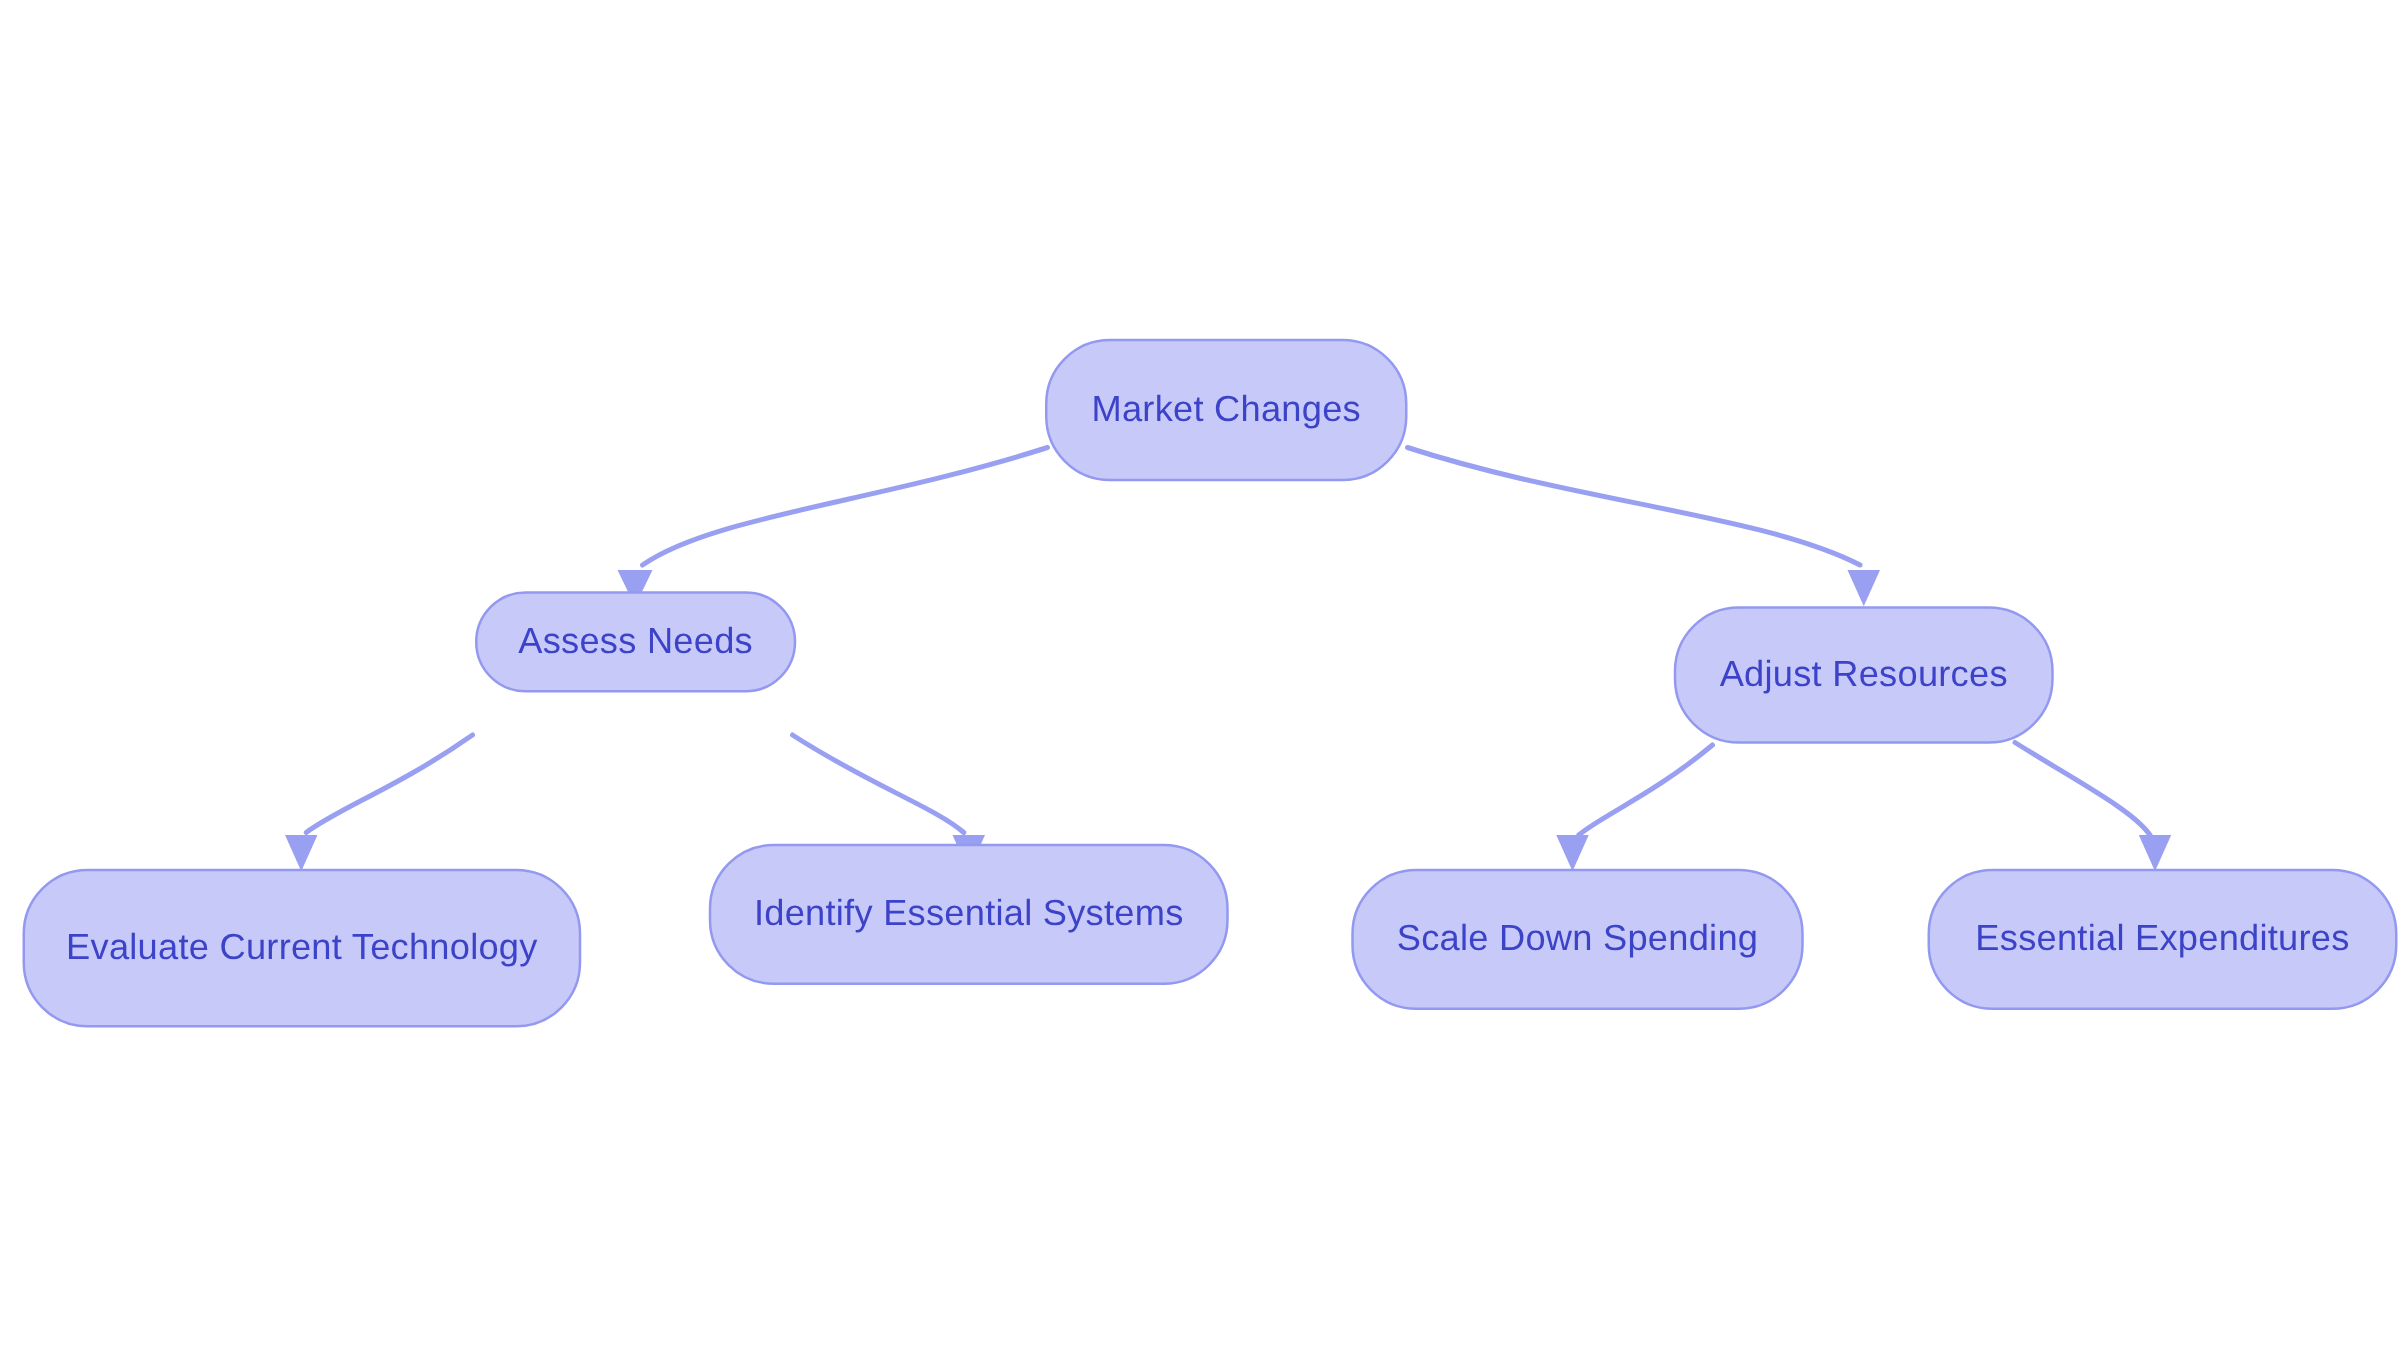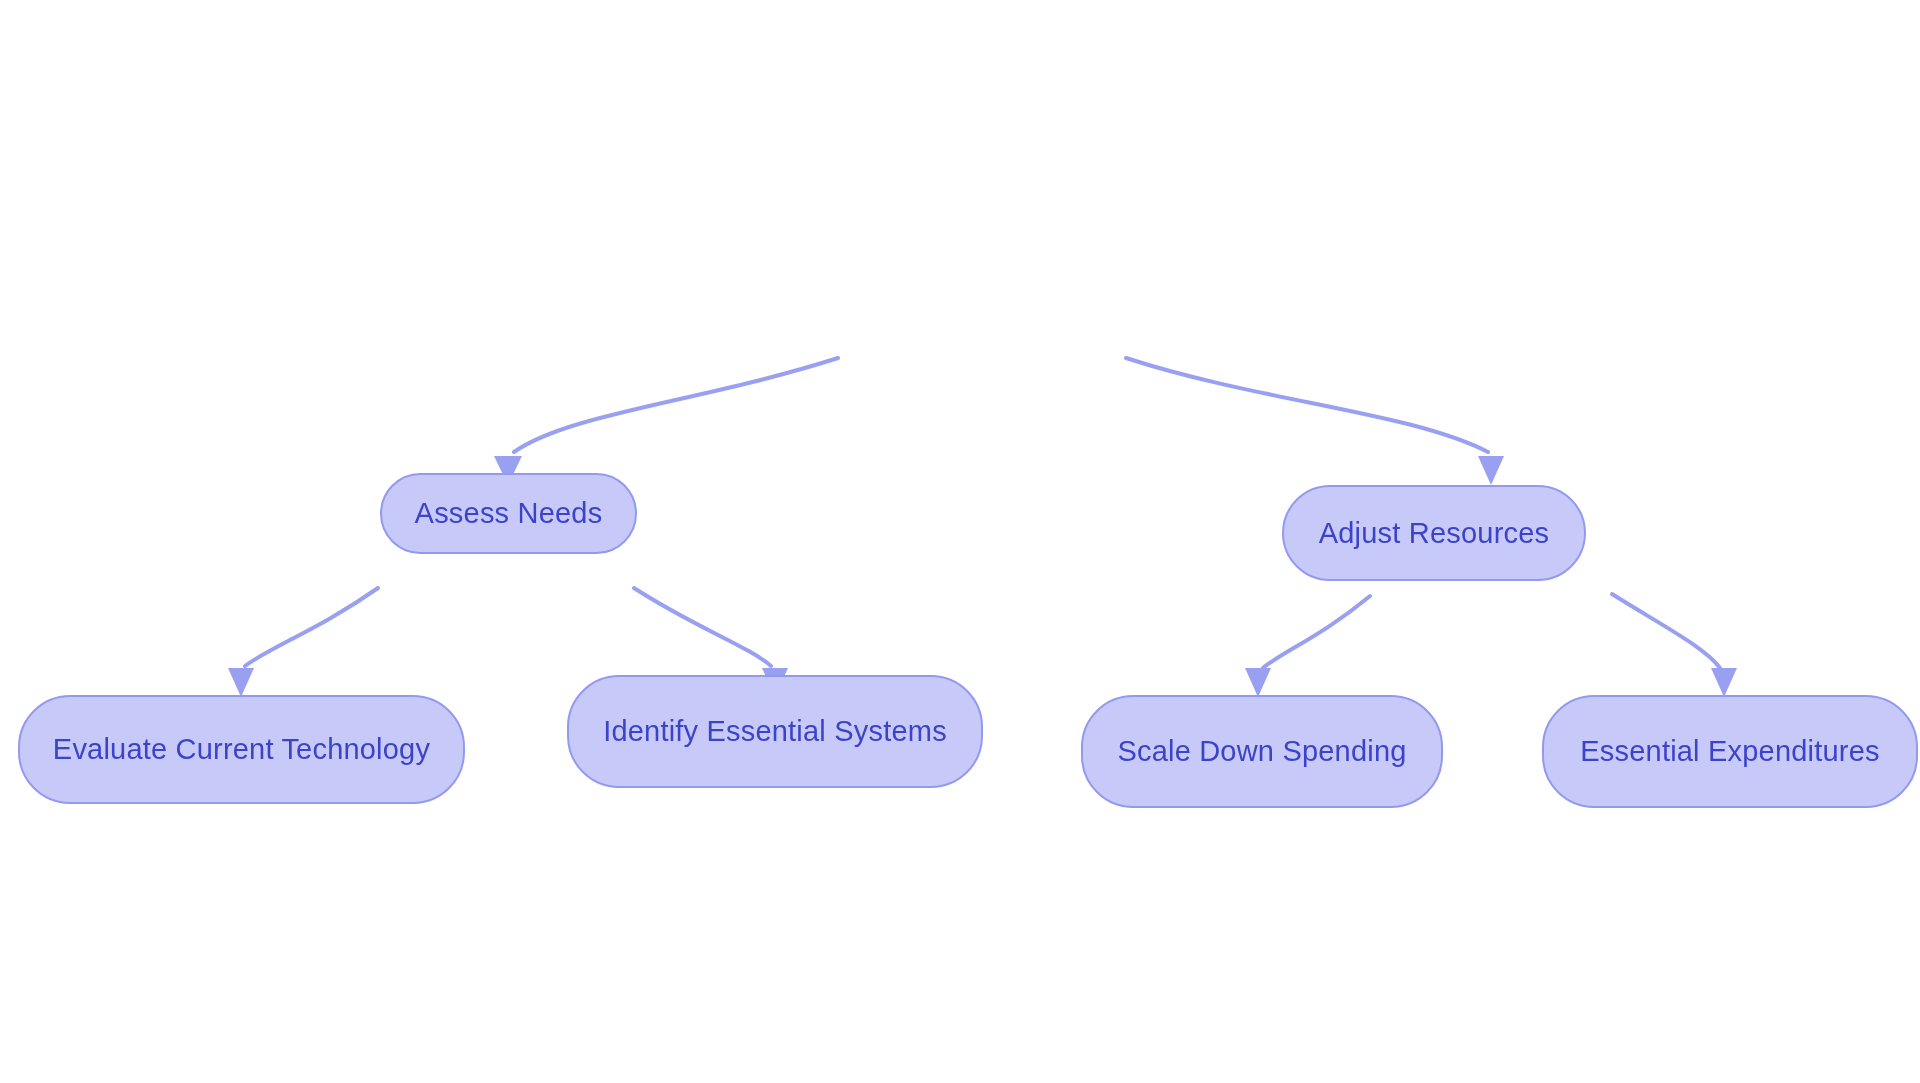--- a/index.html
+++ b/index.html
@@ -76,30 +76,33 @@
     <g>
       <path class="edge-path" d="M 1370 596 C 1322 636, 1282 652, 1263 668"></path>
       <polygon class="edge-arrowhead" points="1258,697 1245,668 1271,668"></polygon>
     </g>
     <g>
       <path class="edge-path" d="M 1612 594 C 1663 626, 1706 648, 1720 668"></path>
       <polygon class="edge-arrowhead" points="1724,697 1711,668 1737,668"></polygon>
     </g>
   </svg>
 
+  <div class="node" style="left:836px; top:271px; width:290px; height:114px;">
+    <span class="node-label">Market Changes</span>
+  </div>
 
   <div class="node" style="left:380px; top:473px; width:257px; height:81px;">
     <span class="node-label">Assess Needs</span>
   </div>
 
-  <div class="node" style="left:1282px; top:485px; width:304px; height:96px;align-items:center;">
+  <div class="node" style="left:1339px; top:485px; width:304px; height:110px;align-items:center;">
     <span class="node-label">Adjust Resources</span>
   </div>
 
-  <div class="node" style="left:18px; top:695px; width:447px; height:109px;">
+  <div class="node" style="left:18px; top:695px; width:447px; height:127px;">
     <span class="node-label">Evaluate Current Technology</span>
   </div>
 
   <div class="node" style="left:567px; top:675px; width:416px; height:113px;">
     <span class="node-label">Identify Essential Systems</span>
   </div>
 
   <div class="node" style="left:1081px; top:695px; width:362px; height:113px;">
     <span class="node-label">Scale Down Spending</span>
   </div>

